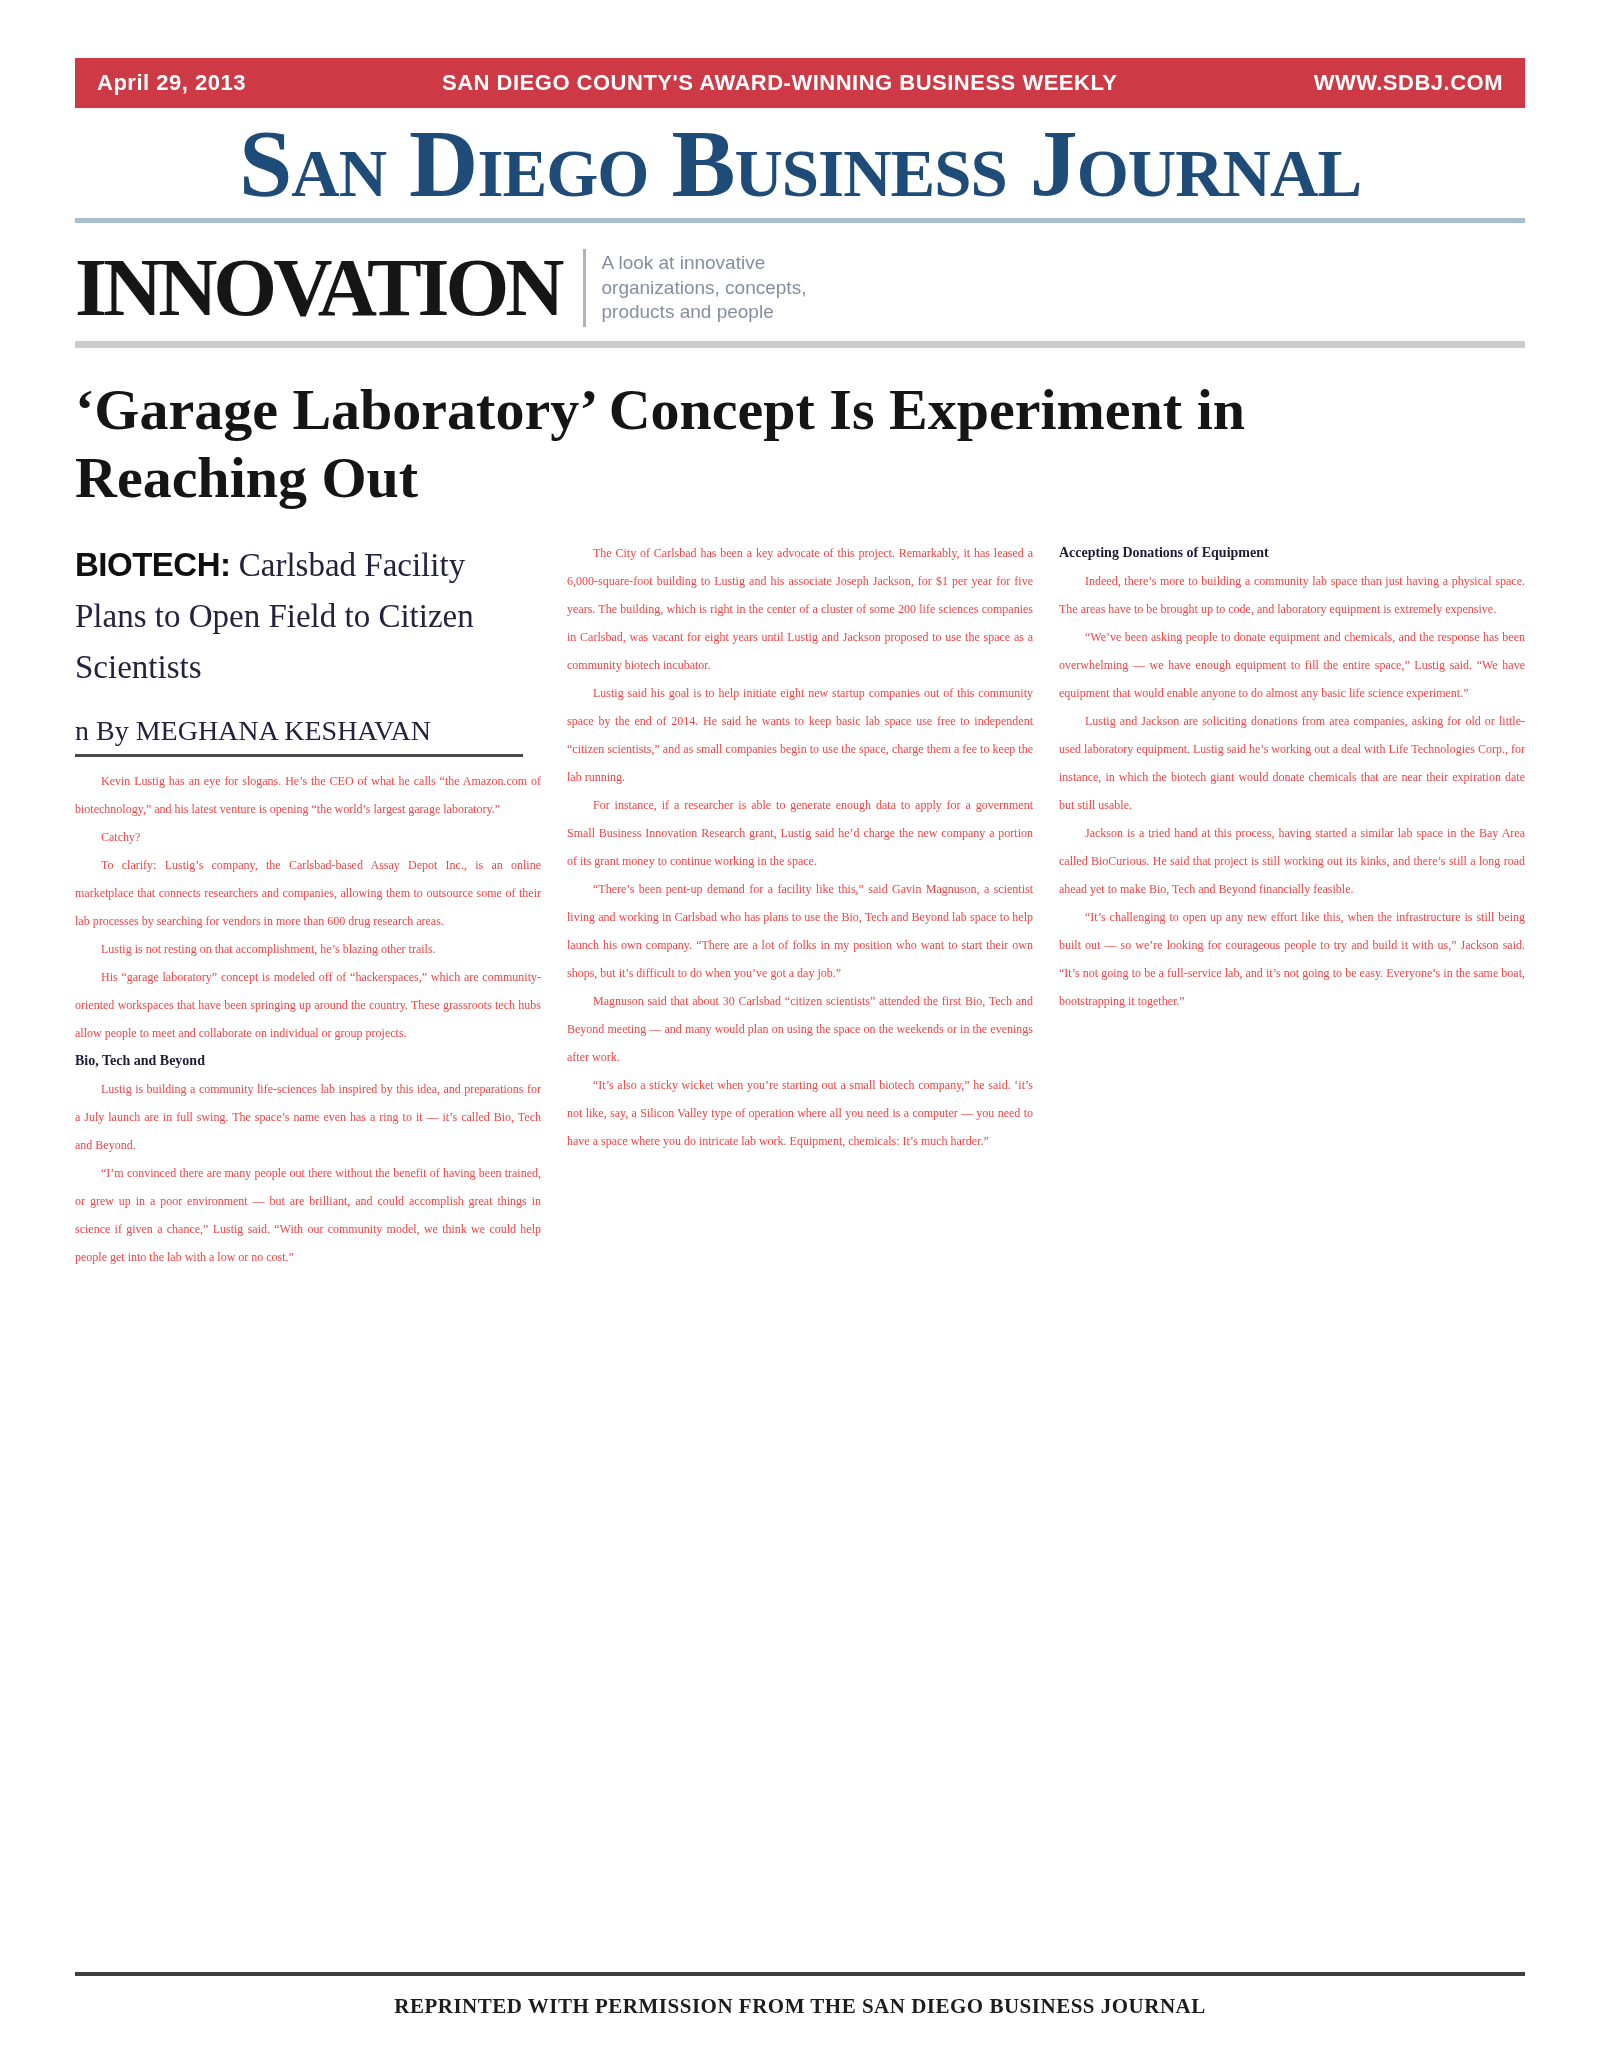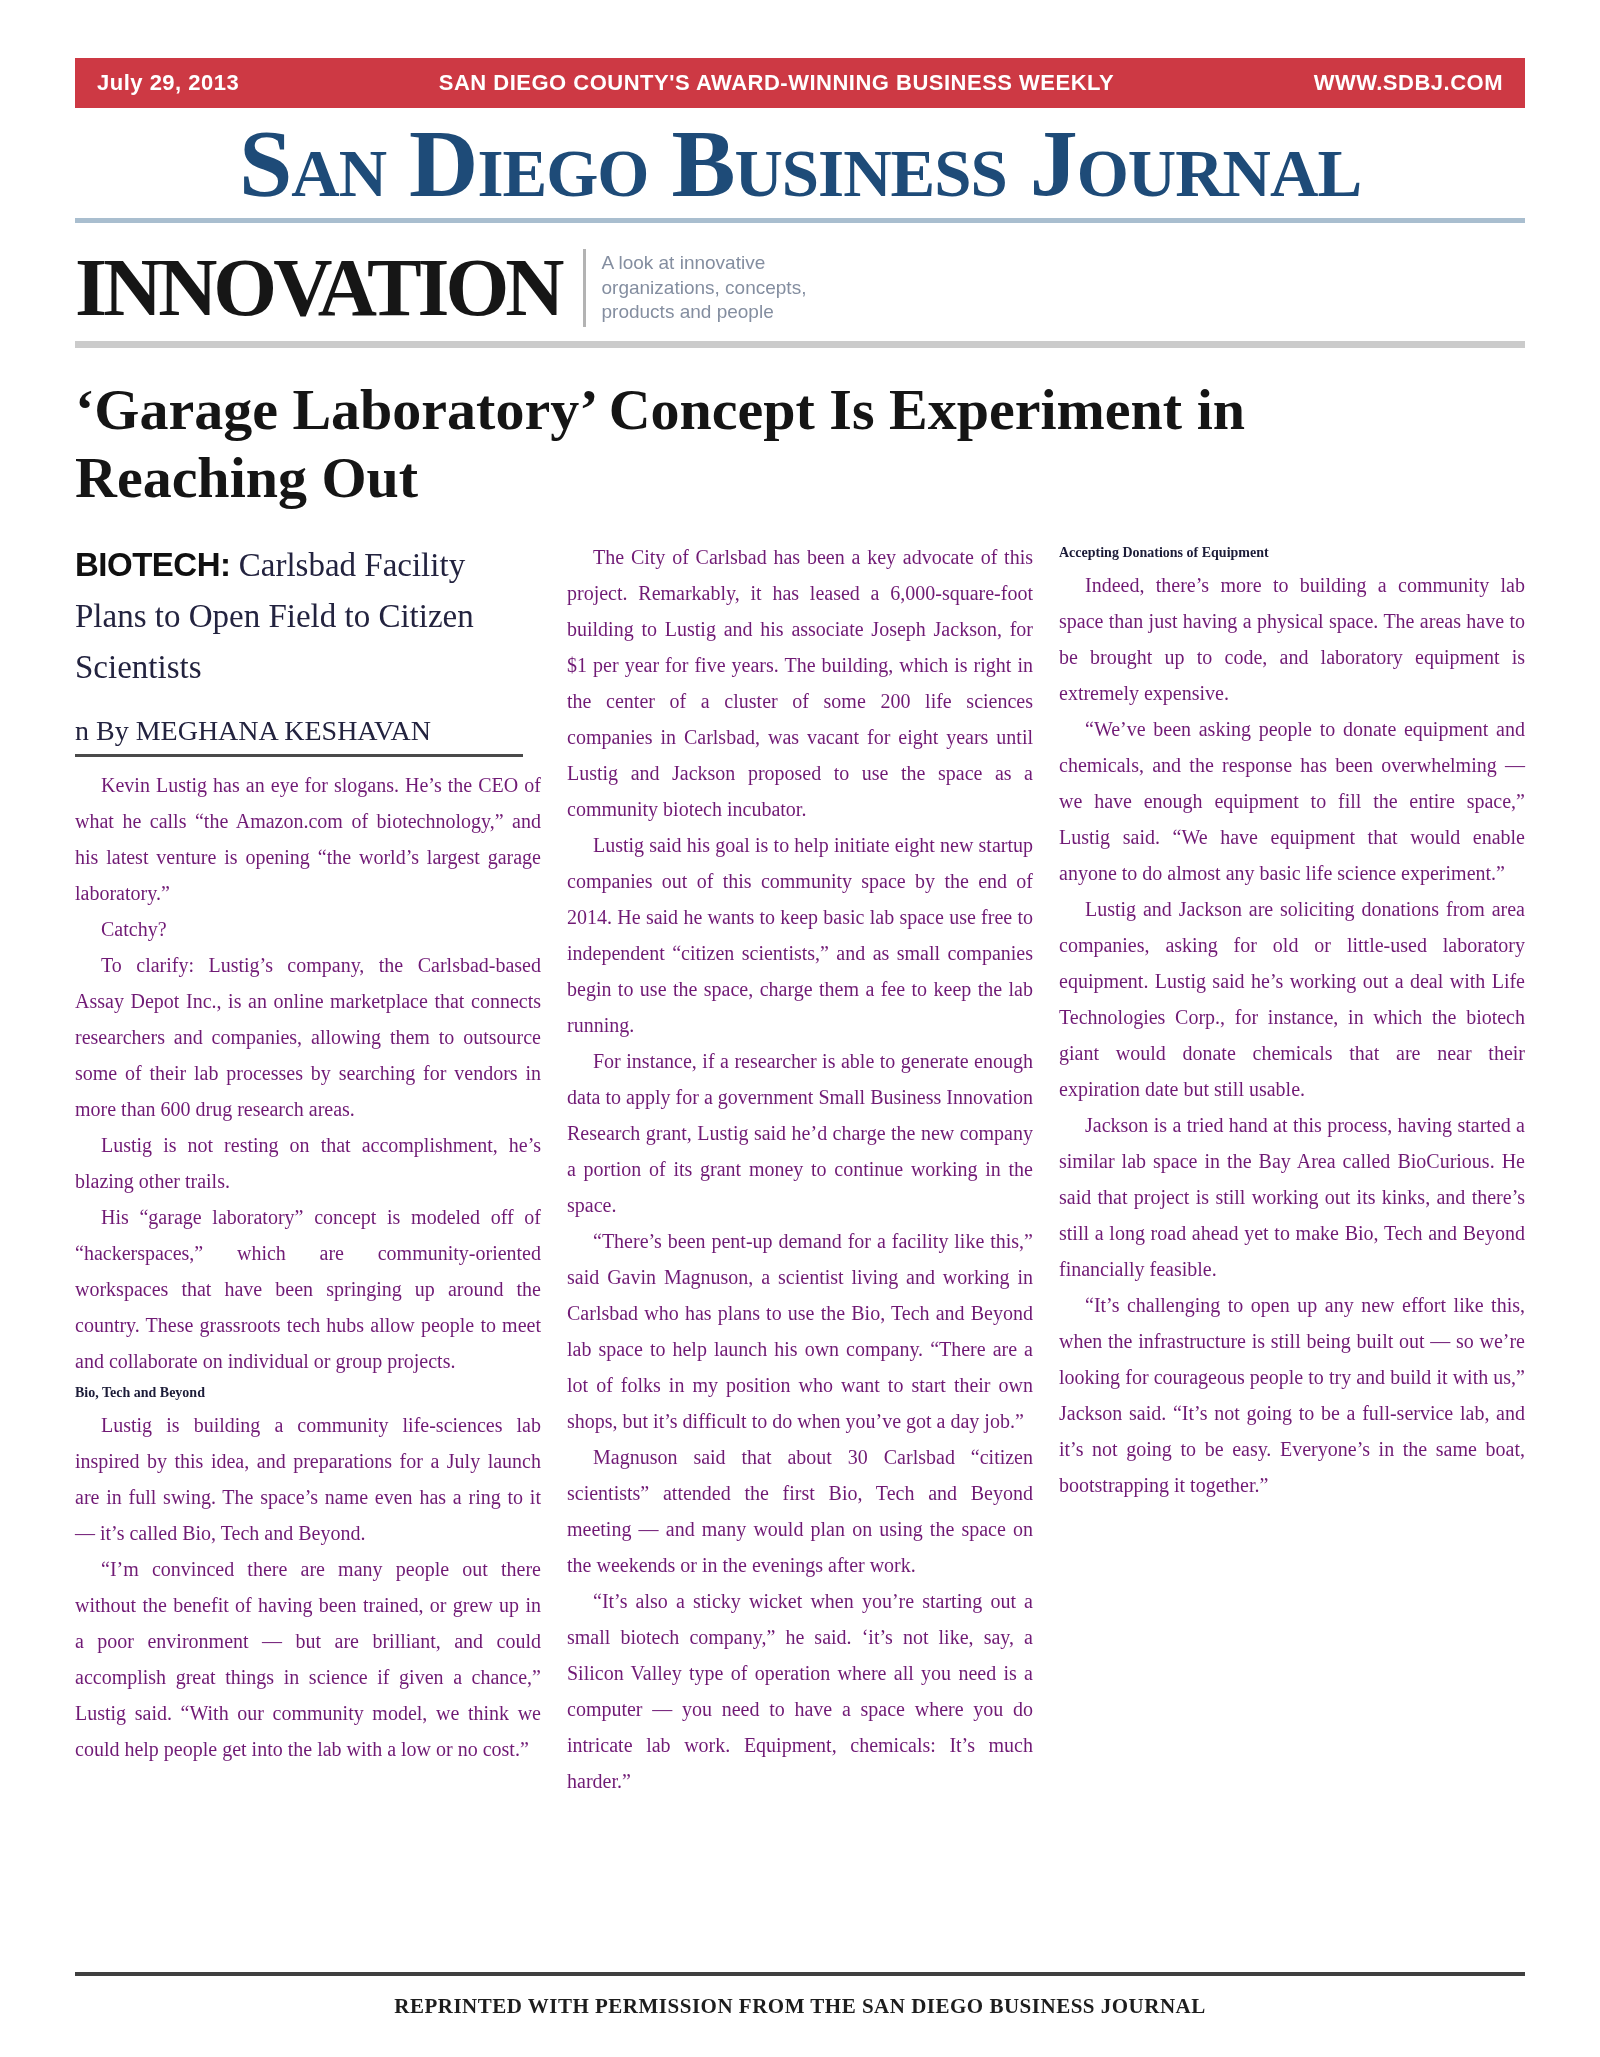--- a/index.html
+++ b/index.html
@@ -97,25 +97,25 @@
   }
   .byline {
     margin-top: 22px;
     font-size: 28px;
     color: #23233f;
     border-bottom: 3px solid #4a4a4a;
     padding-bottom: 7px;
     margin-right: 18px;
   }
   .para {
-    font-size: 20px;
-    line-height: 36px;
+    font-size: 12px;
+    line-height: 28px;
     text-align: justify;
     text-indent: 26px;
-    color: #701a75;
+    color: #ef4444;
   }
   .col-subhead {
     font-size: 14px;
     line-height: 28px;
     font-weight: bold;
     color: #1c1c38;
     text-align: left;
   }
   .first-para { margin-top: 10px; }
   
@@ -130,21 +130,21 @@
     letter-spacing: 0.5px;
     margin: 18px 0 38px 0;
   }
 </style>
 </head>
 <body>
 
 <div class="page">
 
   <div class="banner">
-    <span>July 29, 2013</span>
+    <span>April 29, 2013</span>
     <span>SAN DIEGO COUNTY'S AWARD-WINNING BUSINESS WEEKLY</span>
     <span>WWW.SDBJ.COM</span>
   </div>
 
   <h1 class="masthead">San Diego Business Journal</h1>
   <div class="masthead-rule"></div>
 
   <div class="section-row">
     <span class="section-title">INNOVATION</span>
     <span class="section-divider"></span>

